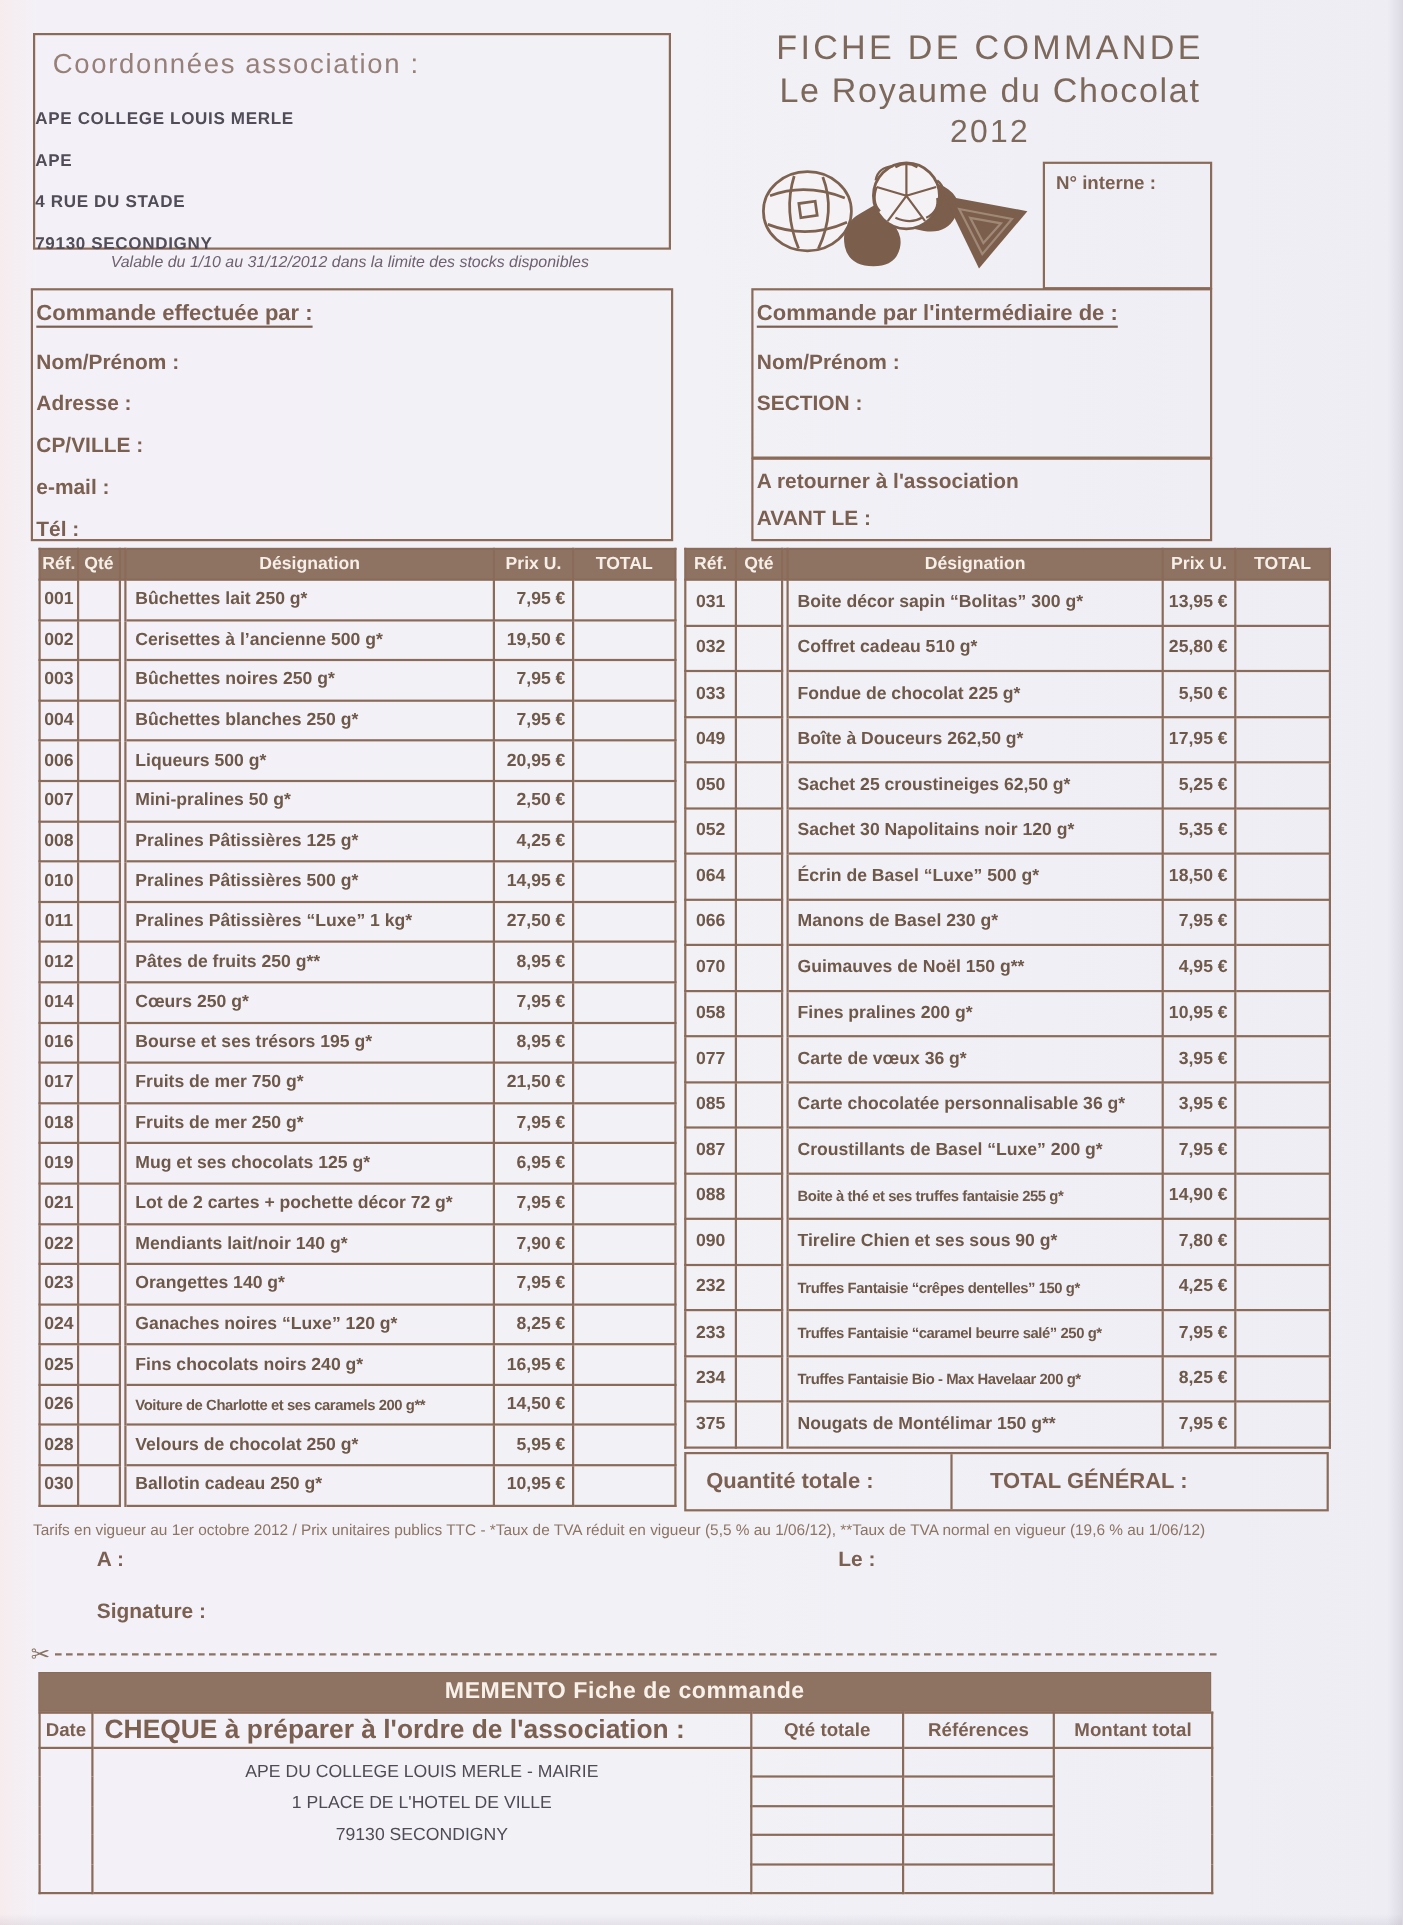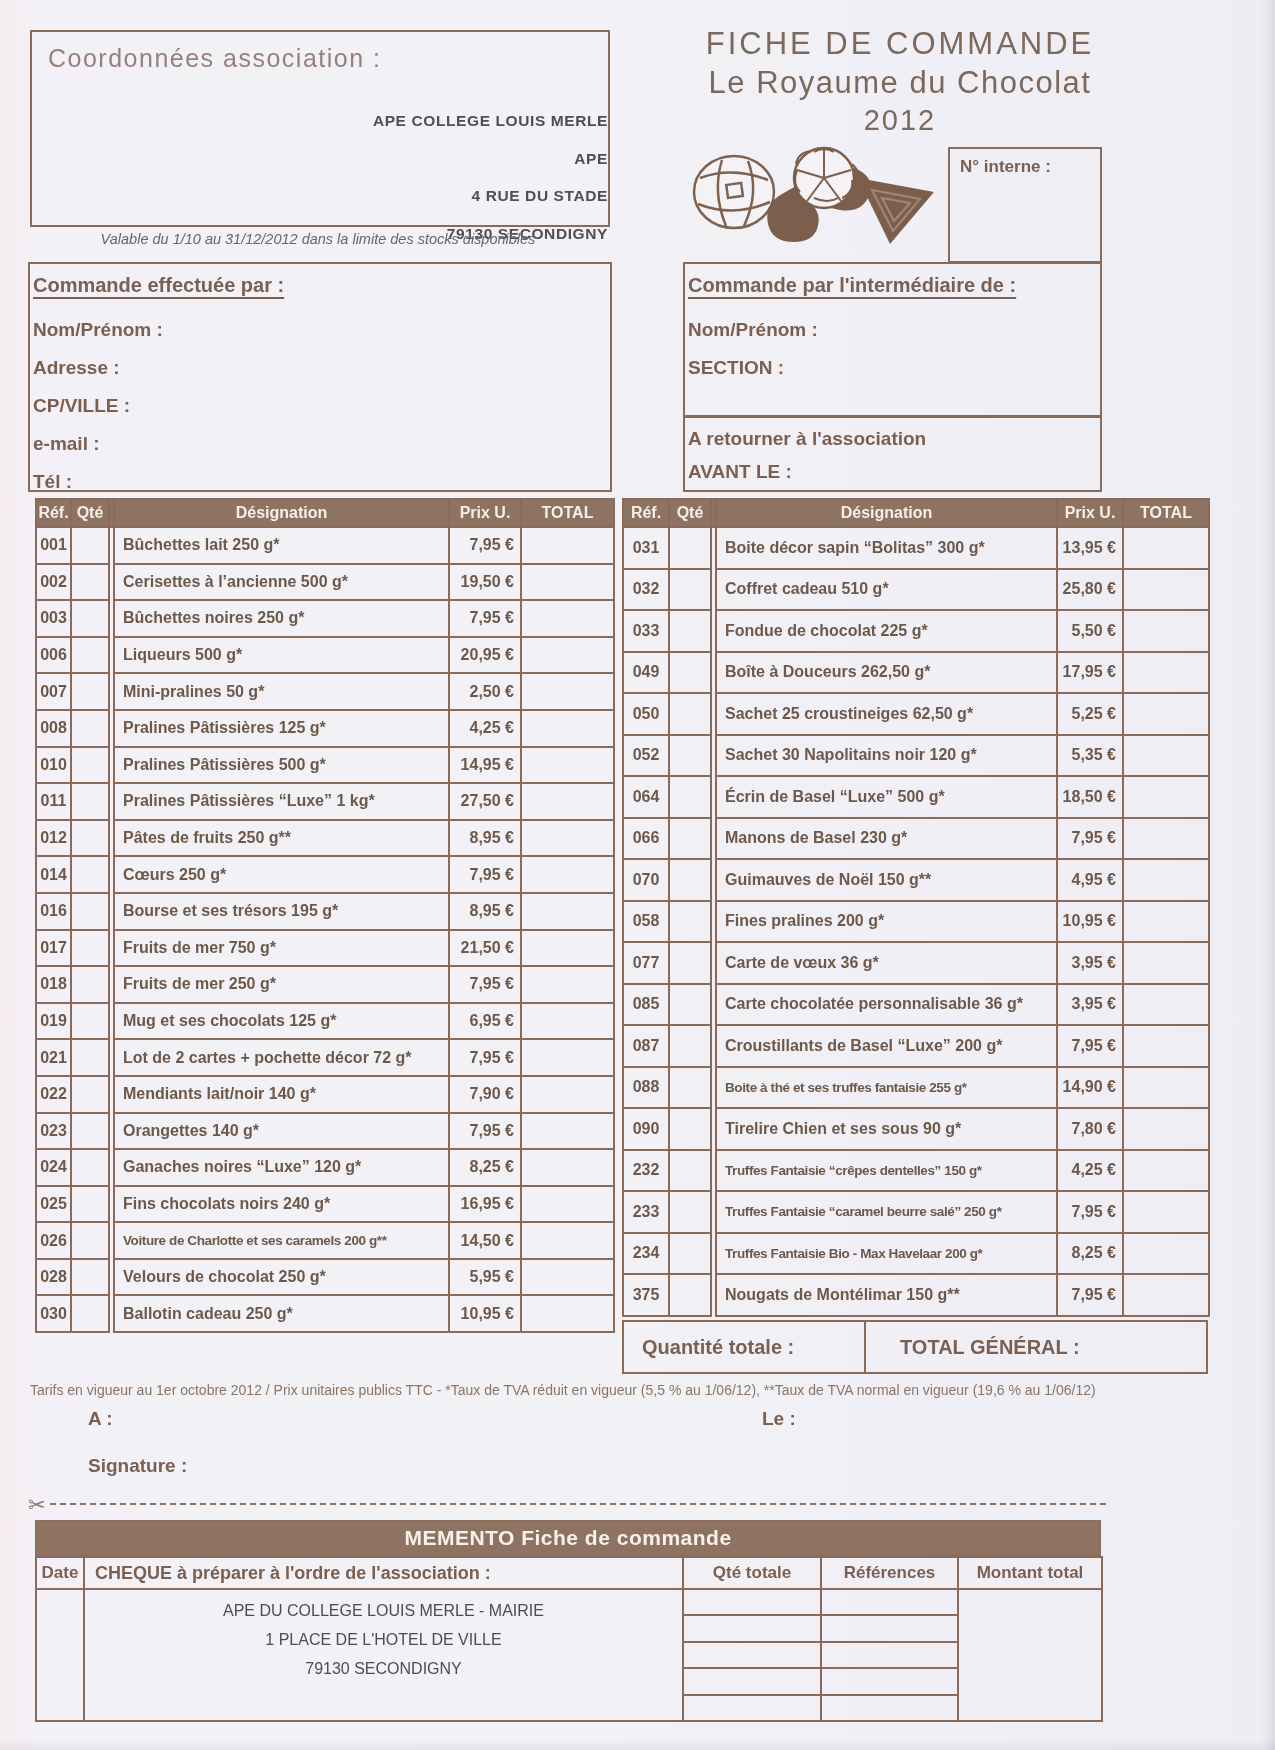--- a/index.html
+++ b/index.html
@@ -10,21 +10,21 @@
     background:linear-gradient(90deg,transparent,rgba(110,100,120,.14));pointer-events:none;}
   .page::before{content:'';position:absolute;left:0;bottom:0;width:100%;height:10px;
     background:linear-gradient(180deg,transparent,rgba(110,100,120,.10));pointer-events:none;}
 
   .abs{position:absolute;}
   .bbox{position:absolute;border:2px solid #8a6a58;}
 
   
   .coord-box{left:30px;top:30px;width:576px;height:193px;}
   .coord-title{margin:12px 0 16px 16px;font-size:25px;color:#97807a;letter-spacing:1.5px;}
-  .coord-lines{position:absolute;left:0;top:70px;width:100%;text-align:right;}
+  .coord-lines{position:absolute;left:0;top:58px;width:100%;text-align:left;}
   .coord-line{font-size:15.5px;font-weight:bold;color:#514c57;letter-spacing:.6px;line-height:37.5px;}
 
   .form-title{left:640px;top:26px;width:520px;text-align:center;color:#7d695c;}
   .ft1{font-size:31px;letter-spacing:3px;}
   .ft2{font-size:31px;letter-spacing:1.5px;margin-top:3px;}
   .ft3{font-size:29px;letter-spacing:2px;margin-top:3px;}
 
   .choc-svg{position:absolute;left:686px;top:134px;width:252px;height:114px;}
 
   .interne-box{left:948px;top:147px;width:150px;height:112px;}
@@ -82,21 +82,21 @@
   .dashline{flex:1;border-top:2.5px dashed #8a7365;}
 
   
   .memento-bar{left:35px;top:1520px;width:1066px;height:36px;background:#8f7362;
     border:1px solid #8a6a58;box-sizing:border-box;color:#f7f1ea;font-size:21px;
     font-weight:bold;display:flex;align-items:center;justify-content:center;letter-spacing:.5px;}
   .memento-table{position:absolute;left:35px;top:1556px;width:1066px;
     border-collapse:collapse;table-layout:fixed;}
   .memento-table th{border:2px solid #8a6a58;height:30px;font-size:17px;
     font-weight:bold;color:#7b6052;padding:0;}
-  .memento-table th.m-cheque-h{text-align:left;padding-left:10px;font-size:18px;margin-left:32px;}
+  .memento-table th.m-cheque-h{text-align:left;padding-left:10px;font-size:24px;margin-left:32px;}
   .memento-table td{border:2px solid #8a6a58;padding:0;}
   .memento-table tbody tr{height:26.4px;}
   .m-payee{vertical-align:top;}
   .payee-line{font-size:16px;color:#4f4b55;line-height:29px;text-align:center;}
   .payee-wrap{padding-top:6px;}
 </style>
 </head>
 <body>
 
 <div class="page">
@@ -207,20 +207,28 @@
           <td class="c-gap"></td>
           <td class="c-desig">Cerisettes à l’ancienne 500 g*</td>
           <td class="c-price">19,50 €</td>
           <td class="c-total"></td>
         </tr>
         <tr>
           <td class="c-ref">003</td>
           <td class="c-qty"></td>
           <td class="c-gap"></td>
           <td class="c-desig">Bûchettes noires 250 g*</td>
+          <td class="c-price">7,95 €</td>
+          <td class="c-total"></td>
+        </tr>
+        <tr>
+          <td class="c-ref">004</td>
+          <td class="c-qty"></td>
+          <td class="c-gap"></td>
+          <td class="c-desig">Bûchettes blanches 250 g*</td>
           <td class="c-price">7,95 €</td>
           <td class="c-total"></td>
         </tr>
         <tr>
           <td class="c-ref">006</td>
           <td class="c-qty"></td>
           <td class="c-gap"></td>
           <td class="c-desig">Liqueurs 500 g*</td>
           <td class="c-price">20,95 €</td>
           <td class="c-total"></td>

